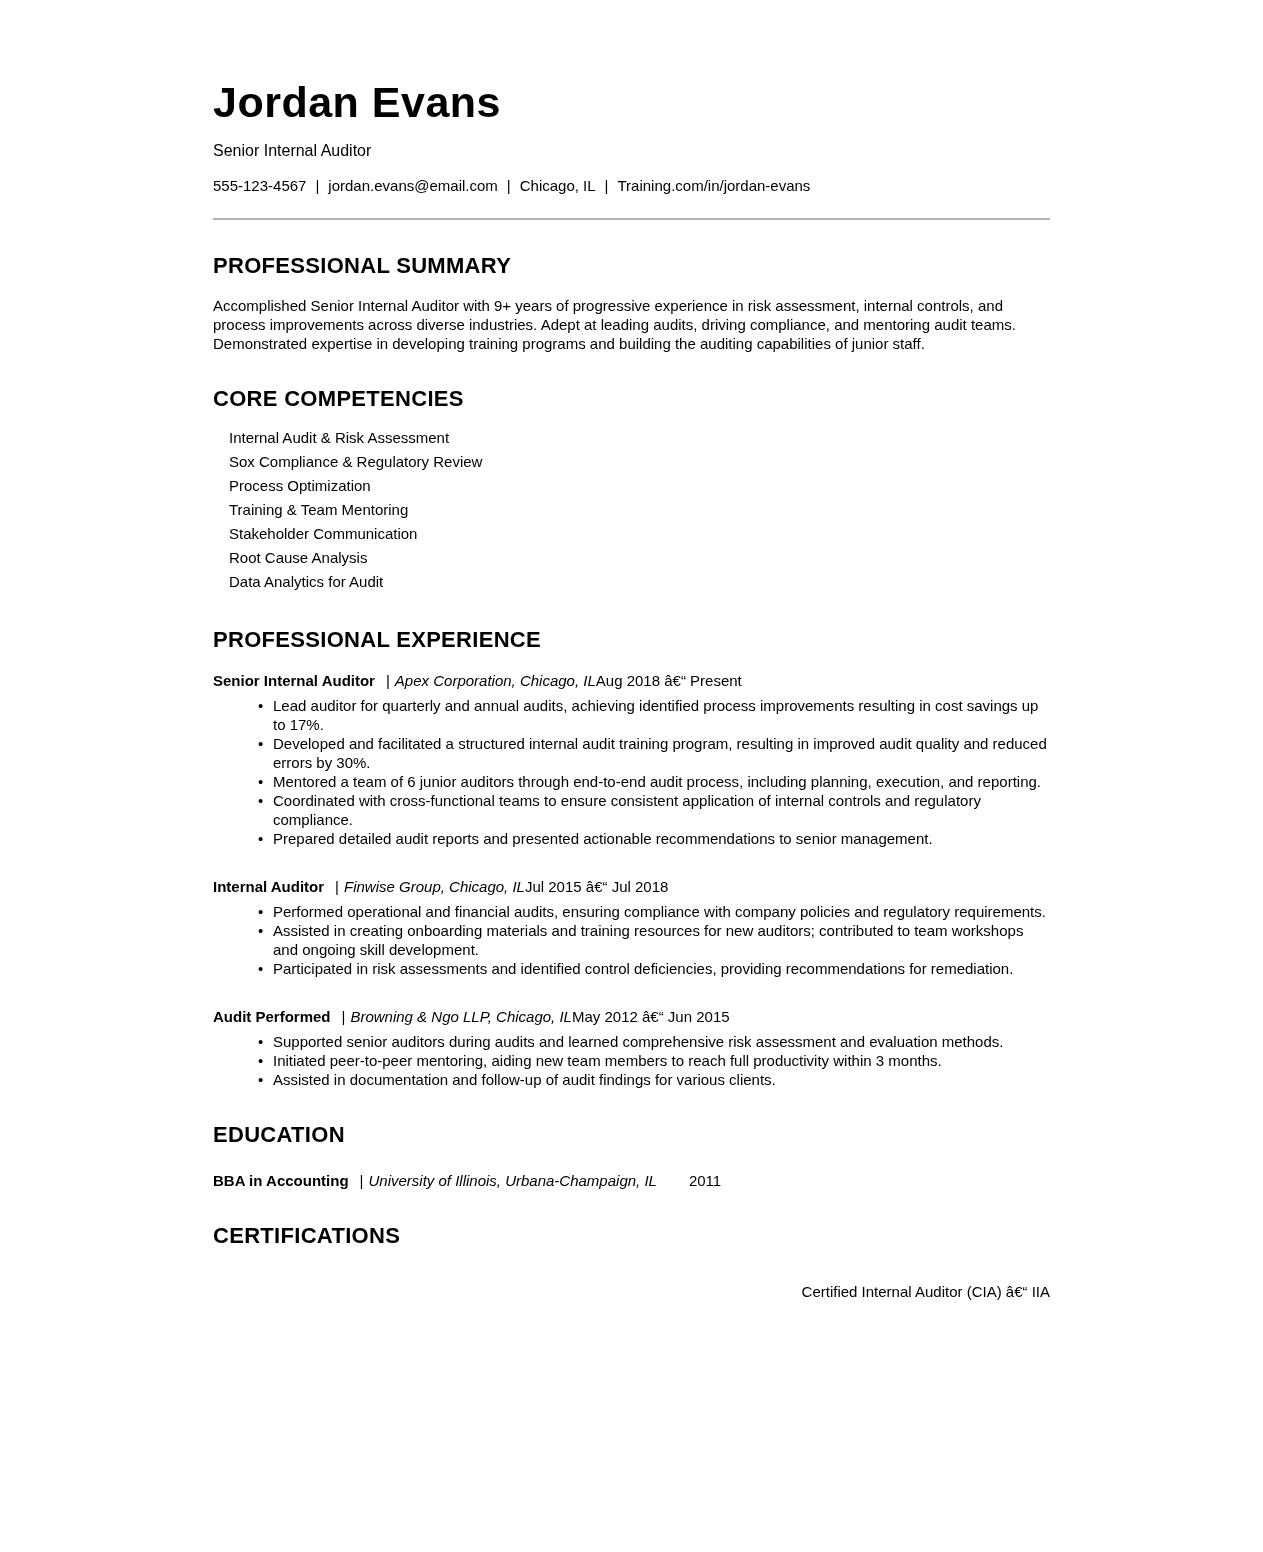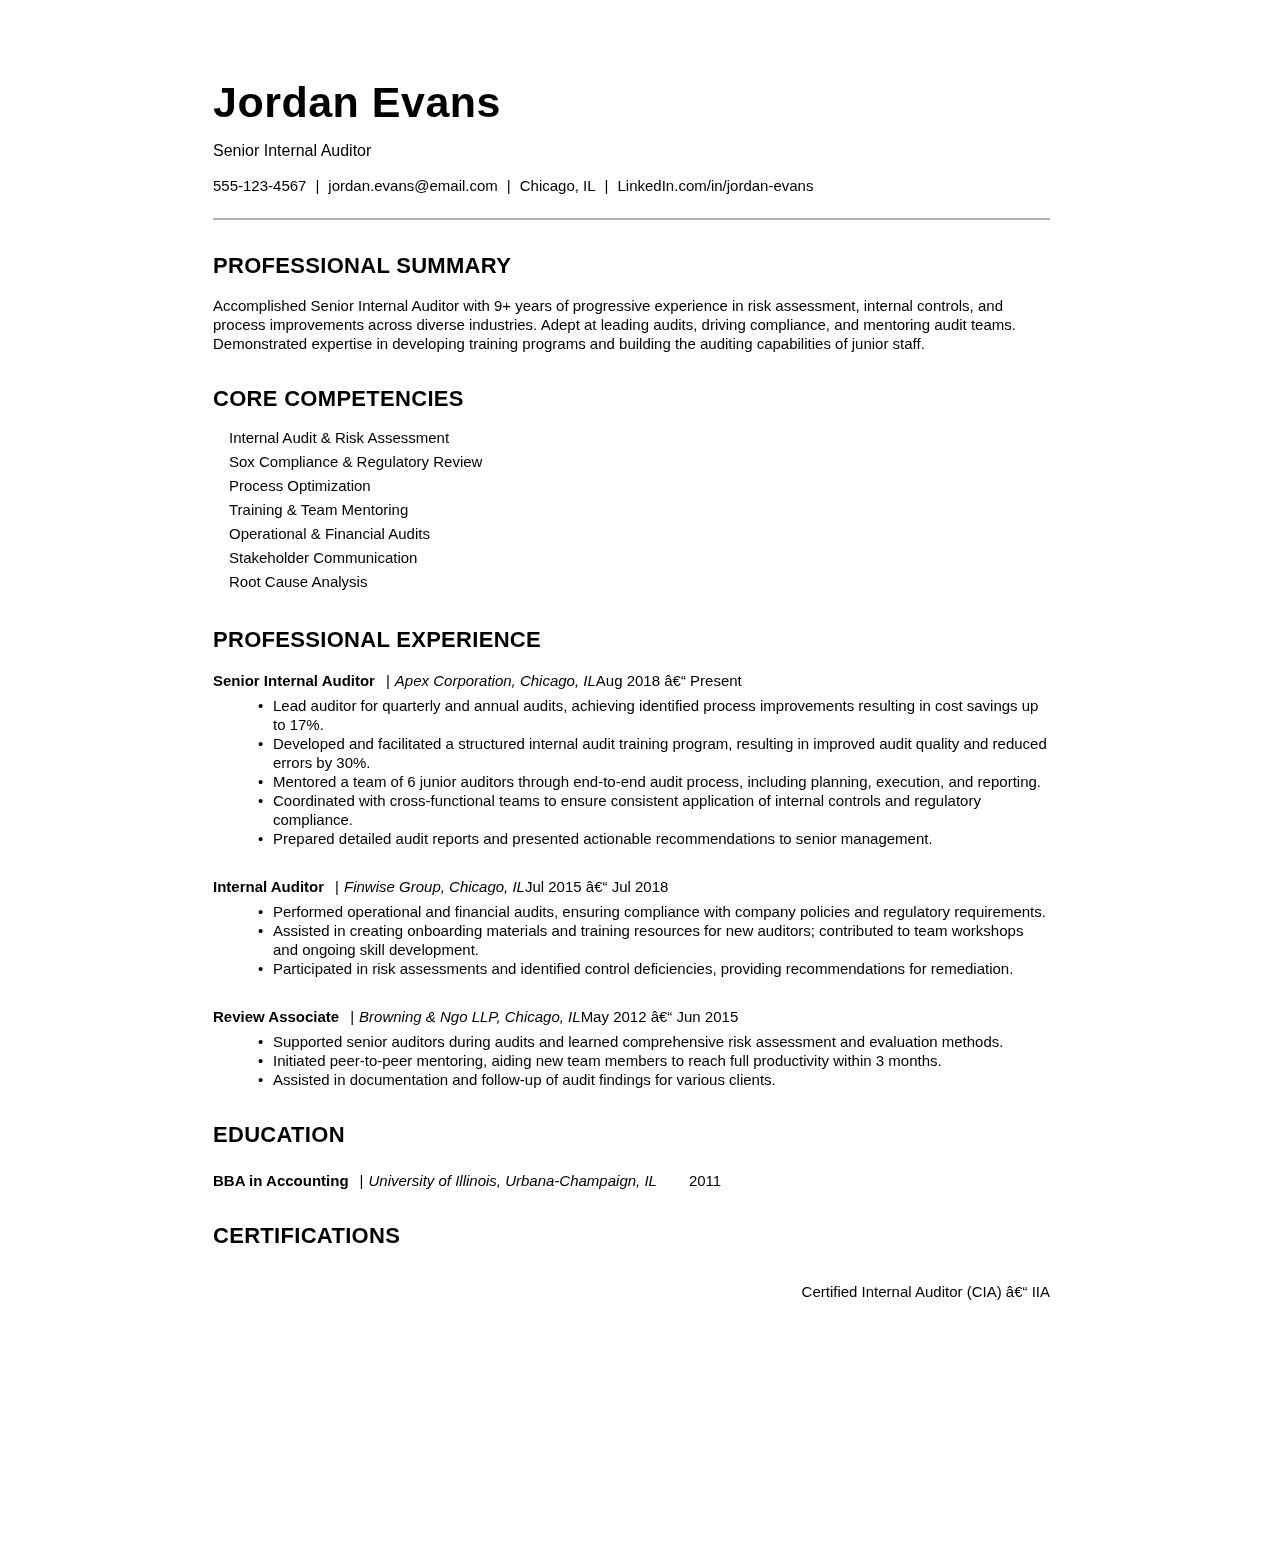--- a/index.html
+++ b/index.html
@@ -38,40 +38,40 @@
 </style>
 </head>
 <body>
 
 <div class="page">
 
   <header>
     <h1 class="person-name">Jordan Evans</h1>
     <div class="person-title">Senior Internal Auditor</div>
     <div class="contact-line">
-      <span>555-123-4567</span><span class="sep">|</span><span>jordan.evans@email.com</span><span class="sep">|</span><span>Chicago, IL</span><span class="sep">|</span><span>LinkedIn.com/in/jordan-evans</span>
+      <span>555-123-4567</span><span class="sep">|</span><span>jordan.evans@email.com</span><span class="sep">|</span><span>Chicago, IL</span><span class="sep">|</span><span>Training.com/in/jordan-evans</span>
     </div>
     <hr class="rule">
   </header>
 
   <section>
     <h2 class="section-heading">PROFESSIONAL SUMMARY</h2>
     <p class="summary-text">Accomplished Senior Internal Auditor with 9+ years of progressive experience in risk assessment, internal controls, and process improvements across diverse industries. Adept at leading audits, driving compliance, and mentoring audit teams. Demonstrated expertise in developing training programs and building the auditing capabilities of junior staff.</p>
   </section>
 
   <section>
     <h2 class="section-heading">CORE COMPETENCIES</h2>
     <ul class="comp-list">
       <li>Internal Audit &amp; Risk Assessment</li>
       <li>Sox Compliance &amp; Regulatory Review</li>
       <li>Process Optimization</li>
       <li>Training &amp; Team Mentoring</li>
-      <li>Operational &amp; Financial Audits</li>
       <li>Stakeholder Communication</li>
       <li>Root Cause Analysis</li>
+      <li>Data Analytics for Audit</li>
     </ul>
   </section>
 
   <section>
     <h2 class="section-heading">PROFESSIONAL EXPERIENCE</h2>
 
     <div class="job">
       <div class="row-head">
         <div>
           <span class="role-title">Senior Internal Auditor</span><span class="pipe">|</span><span class="company">Apex Corporation, Chicago, IL</span>
@@ -97,21 +97,21 @@
       <ul class="bullets">
         <li><span class="marker">•</span><span>Performed operational and financial audits, ensuring compliance with company policies and regulatory requirements.</span></li>
         <li><span class="marker">•</span><span>Assisted in creating onboarding materials and training resources for new auditors; contributed to team workshops and ongoing skill development.</span></li>
         <li><span class="marker">•</span><span>Participated in risk assessments and identified control deficiencies, providing recommendations for remediation.</span></li>
       </ul>
     </div>
 
     <div class="job" style="margin-top:29px;">
       <div class="row-head">
         <div>
-          <span class="role-title">Review Associate</span><span class="pipe">|</span><span class="company">Browning &amp; Ngo LLP, Chicago, IL</span>
+          <span class="role-title">Audit Performed</span><span class="pipe">|</span><span class="company">Browning &amp; Ngo LLP, Chicago, IL</span>
         </div>
         <div class="dates">May 2012 â€“ Jun 2015</div>
       </div>
       <ul class="bullets">
         <li><span class="marker">•</span><span>Supported senior auditors during audits and learned comprehensive risk assessment and evaluation methods.</span></li>
         <li><span class="marker">•</span><span>Initiated peer-to-peer mentoring, aiding new team members to reach full productivity within 3 months.</span></li>
         <li><span class="marker">•</span><span>Assisted in documentation and follow-up of audit findings for various clients.</span></li>
       </ul>
     </div>
   </section>

